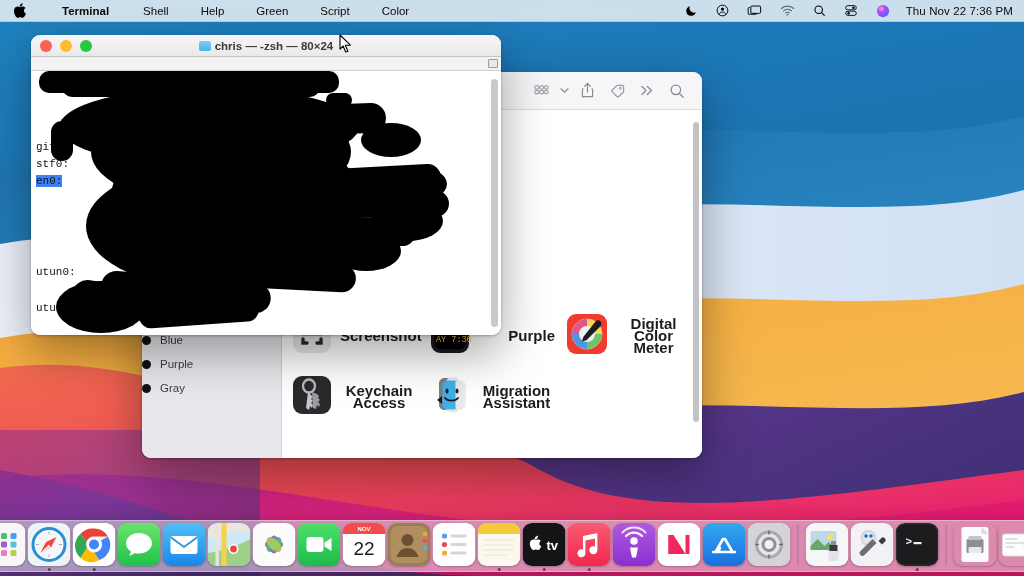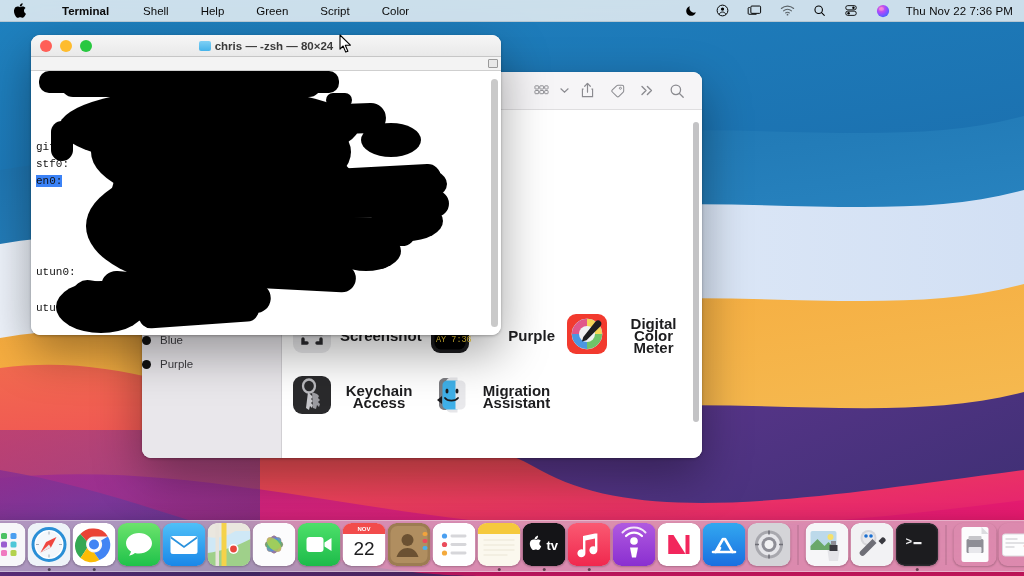--- a/index.html
+++ b/index.html
@@ -317,20 +317,24 @@
         <span>Green</span>
       </div>
       <div class="sb-row">
         <span class="sb-dot"></span>
         <span>Blue</span>
       </div>
       <div class="sb-row">
         <span class="sb-dot"></span>
         <span>Purple</span>
       </div>
+      <div class="sb-row">
+        <span class="sb-dot"></span>
+        <span>Gray</span>
+      </div>
     </div>
 
     <div class="finder-content">
       <div class="icon-grid" style="margin-top:185px">
 
         <div class="ig-cell">
           <div class="ig-img">
             <svg width="48" height="48" viewBox="0 0 48 48">
               <rect x="5" y="5" width="38" height="38" rx="9" fill="#e8e8ea"></rect>
               <g fill="none" stroke="#2b2b2e" stroke-width="3.4" stroke-linecap="round">

